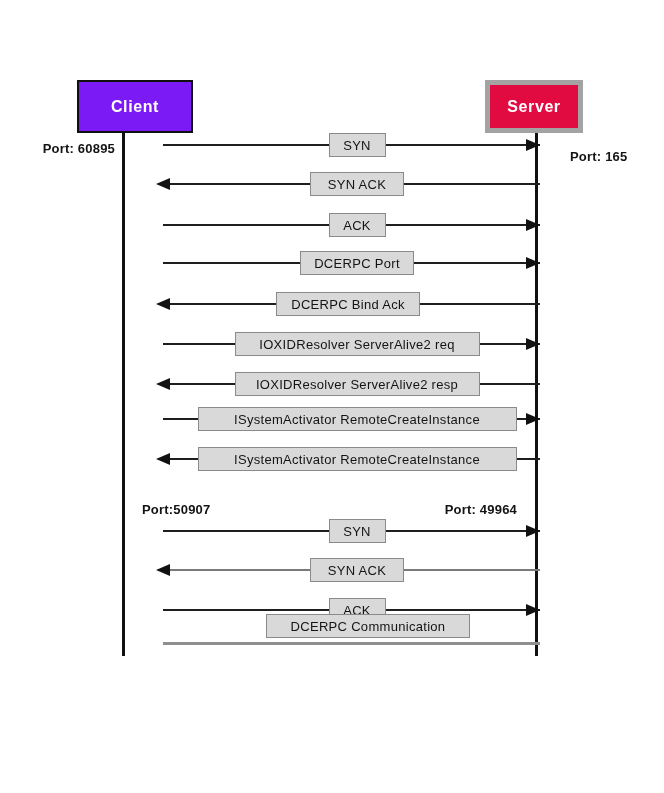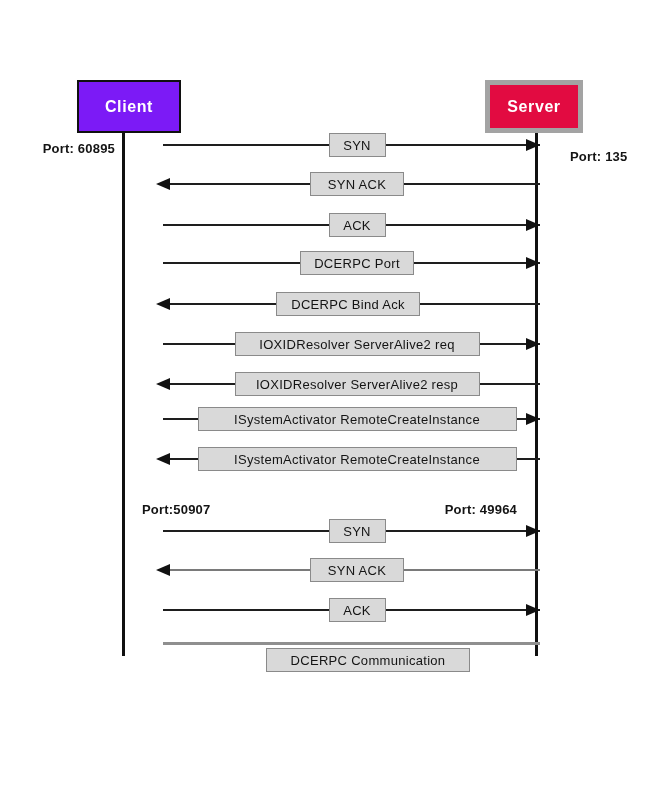--- a/index.html
+++ b/index.html
@@ -5,21 +5,21 @@
   html,body { margin:0; padding:0; background:#ffffff; }
   .stage {
     position:relative; width:664px; height:793px; background:#ffffff;
     font-family:"Liberation Sans", sans-serif; overflow:hidden;
   }
   .actor {
     position:absolute; top:80px; height:53px; box-sizing:border-box;
     display:flex; align-items:center; justify-content:center;
     color:#ffffff; font-weight:bold; font-size:16px; letter-spacing:0.6px;
   }
-  .actor-client { left:77px; width:104px; border:2px solid #101010; }
+  .actor-client { left:77px; width:116px; border:2px solid #101010; }
   .actor-server { left:485px; width:98px; border:5px solid #a3a3a3; }
   .lifeline { position:absolute; top:133px; width:3px; height:523px; background:#101010; }
   .lifeline-client { left:122px; }
   .lifeline-server { left:535px; }
   .port {
     position:absolute; font-weight:bold; font-size:13px; color:#141414;
     letter-spacing:0.2px; white-space:nowrap;
   }
   .port-tl { left:18px; width:97px; top:141px; text-align:right; }
   .port-tr { left:570px; top:149px; }
@@ -49,21 +49,21 @@
   </div>
 
   <div class="actor actor-server" style="background: rgb(226, 11, 65);">
     <span>Server</span>
   </div>
 
   <div class="lifeline lifeline-client"></div>
   <div class="lifeline lifeline-server"></div>
 
   <div class="port port-tl">Port: 60895</div>
-  <div class="port port-tr">Port: 135</div>
+  <div class="port port-tr">Port: 165</div>
   <div class="port port-ml">Port:50907</div>
   <div class="port port-mr">Port: 49964</div>
 
   <div id="messages">
       <div class="msg-row">
         <div class="msg-line" style="left: 140px; width: 377px; top: 144px; height: 2px; background: rgb(30, 30, 30);"></div>
         <div class="arrow-head" style="left: 503px; top: 139px; border-left: 14px solid rgb(17, 17, 17);"></div>
         <div class="msg-label" style="left: 305.5px; width: 57px; top: 133px; background: rgb(217, 217, 217); border: 1px solid rgb(138, 138, 138);">SYN</div>
       </div>
       <div class="msg-row">
@@ -116,17 +116,17 @@
         <div class="arrow-head" style="left: 133px; top: 564px; border-right: 14px solid rgb(17, 17, 17);"></div>
         <div class="msg-label" style="left: 287px; width: 94px; top: 558px; background: rgb(217, 217, 217); border: 1px solid rgb(138, 138, 138);">SYN ACK</div>
       </div>
       <div class="msg-row">
         <div class="msg-line" style="left: 140px; width: 377px; top: 609px; height: 2px; background: rgb(30, 30, 30);"></div>
         <div class="arrow-head" style="left: 503px; top: 604px; border-left: 14px solid rgb(17, 17, 17);"></div>
         <div class="msg-label" style="left: 305.5px; width: 57px; top: 598px; background: rgb(217, 217, 217); border: 1px solid rgb(138, 138, 138);">ACK</div>
       </div>
       <div class="msg-row">
         <div class="msg-line" style="left: 140px; width: 377px; top: 641.5px; height: 3px; background: rgb(143, 143, 143);"></div>
-        <div class="msg-label" style="left: 243px; width: 204px; top: 648px; background: rgb(217, 217, 217); border: 1px solid rgb(138, 138, 138);">DCERPC Communication</div>
+        <div class="msg-label" style="left: 243px; width: 204px; top: 614px; background: rgb(217, 217, 217); border: 1px solid rgb(138, 138, 138);">DCERPC Communication</div>
       </div>
     </div>
 
 </div>
 
 </body></html>

